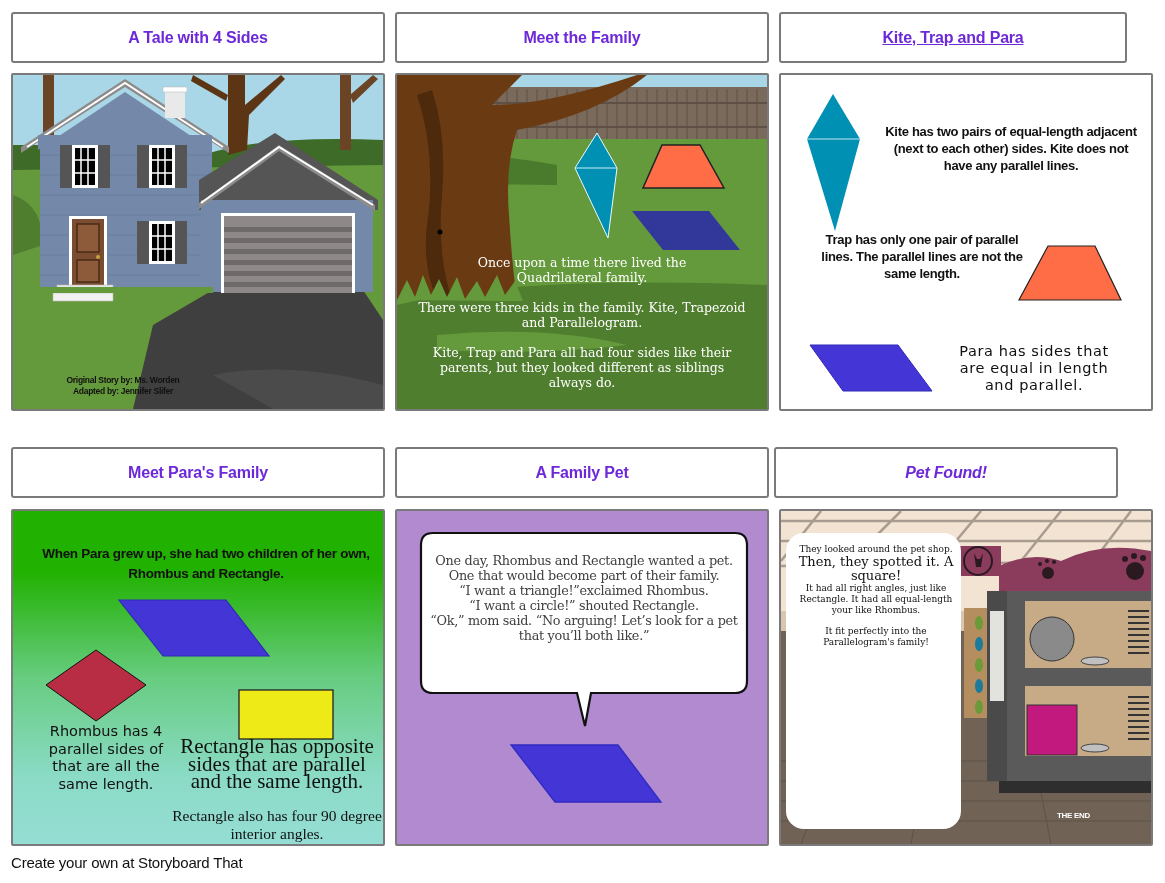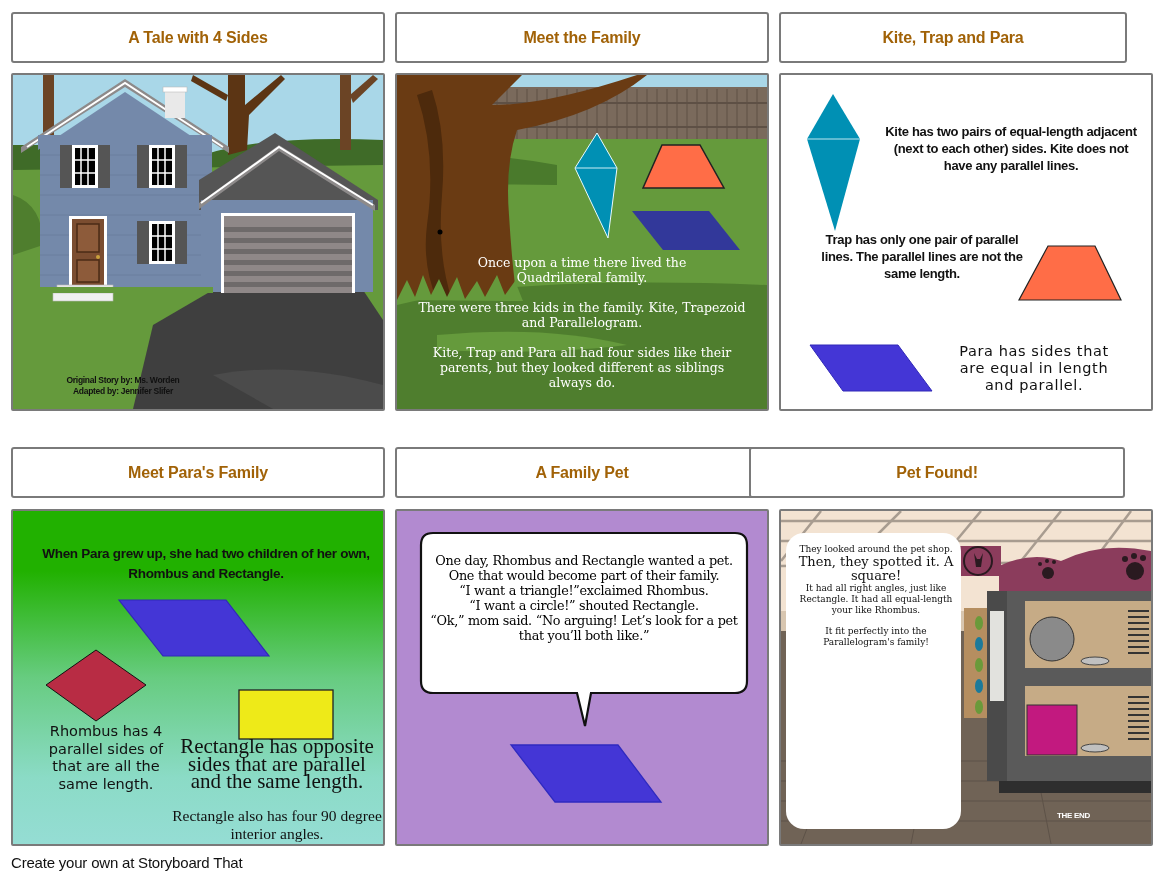--- a/index.html
+++ b/index.html
@@ -1,21 +1,21 @@
 <!DOCTYPE html>
 <html><head>
 <meta charset="utf-8">
 <style>
   * { box-sizing: border-box; margin: 0; padding: 0; }
   html, body { width: 1165px; height: 883px; background: #ffffff; overflow: hidden; }
   body { position: relative; font-family: "Liberation Sans", sans-serif; }
   .title-box {
     position: absolute; height: 51px; border: 2px solid #7a7a7a; border-radius: 3px;
     background: #fff; display: flex; align-items: center; justify-content: center;
-    font-family: "Liberation Sans", sans-serif; font-weight: bold; font-size: 16px; color: #a16207;
+    font-family: "Liberation Sans", sans-serif; font-weight: bold; font-size: 16px; color: #6d28d9;
     letter-spacing: -0.2px;
   }
   .panel {
     position: absolute; border: 2px solid #7a7a7a; border-radius: 2px; overflow: hidden;
   }
   .panel svg { position: absolute; left: 0; top: 0; }
   .txt { position: absolute; text-align: center; }
   .cond { font-family: "Liberation Sans", sans-serif; font-weight: bold; color: #111; letter-spacing: -0.3px; }
   .slab { font-family: "DejaVu Serif", serif; }
   .serif { font-family: "Liberation Serif", serif; }
@@ -23,21 +23,21 @@
   .footer {
     position: absolute; left: 11px; top: 854px; font-size: 15px; color: #111;
     font-family: "Liberation Sans", sans-serif; letter-spacing: -0.2px;
   }
 </style>
 </head>
 <body>
 
 <div class="title-box" style="left:11px;top:12px;width:374px;">A Tale with 4 Sides</div>
 <div class="title-box" style="left:395px;top:12px;width:374px;">Meet the Family</div>
-<div class="title-box" style="left:779px;top:12px;width:348px;">Kite, Trap and Para</div>
+<div class="title-box" style="left:779px;top:12px;width:348px;text-decoration:underline;">Kite, Trap and Para</div>
 
 <div class="panel" style="left:11px;top:73px;width:374px;height:338px;background:#d946ef;">
   <svg width="370" height="334" viewBox="0 0 370 334">
     <rect x="0" y="0" width="370" height="334" fill="#a9d7e8"></rect>
 
     <path d="M0 70 L50 70 L50 95 L0 100 Z" fill="#3f6b28"></path>
     <path d="M190 80 Q250 60 370 65 L370 110 L190 110 Z" fill="#3f6b28"></path>
 
     <rect x="30" y="0" width="11" height="60" fill="#6b4425"></rect>
     <path d="M215 0 L232 0 L232 30 L268 0 L272 4 L236 40 L234 75 L215 80 Z" fill="#5c3514"></path>
@@ -163,40 +163,40 @@
     <path d="M267 171 L314 171 L340 225 L238 225 Z" fill="#ff6d47" stroke="#222" stroke-width="1.2"></path>
     <path d="M29 270 L117 270 L151 316 L62 316 Z" fill="#4436d6" stroke="#3028b8" stroke-width="1"></path>
   </svg>
   <div class="txt cond" style="left:100px;width:260px;top:48px;font-size:13px;line-height:17px;">Kite has two pairs of equal-length adjacent (next to each other) sides. Kite does not have any parallel lines.</div>
   <div class="txt cond" style="left:36px;width:210px;top:156px;font-size:13px;line-height:17px;">Trap has only one pair of parallel lines. The parallel lines are not the same length.</div>
   <div class="txt sans" style="left:168px;width:170px;top:268px;font-size:14.5px;line-height:17px;color:#111;letter-spacing:0.6px;">Para has sides that are equal in length and parallel.</div>
 </div>
 
 <div class="title-box" style="left:11px;top:447px;width:374px;">Meet Para's Family</div>
 <div class="title-box" style="left:395px;top:447px;width:374px;">A Family Pet</div>
-<div class="title-box" style="left:749px;top:447px;width:376px;">Pet Found!</div>
+<div class="title-box" style="left:774px;top:447px;width:344px;font-style:italic;">Pet Found!</div>
 
 <div class="panel" style="left:11px;top:509px;width:374px;height:337px;background:linear-gradient(to bottom,#21b100 0%,#21b100 18%,#67cc80 50%,#8bdbc6 80%,#95ddd4 100%);">
   <svg width="370" height="333" viewBox="0 0 370 333">
     <path d="M106 89 L213 89 L256 145 L150 145 Z" fill="#4436d6" stroke="#3028b8" stroke-width="1.2"></path>
     <path d="M83 139 L133 174 L83 210 L33 174 Z" fill="#b82c44" stroke="#111" stroke-width="1"></path>
     <rect x="226" y="179" width="94" height="49" fill="#eeea18" stroke="#222" stroke-width="1.3"></rect>
   </svg>
   <div class="txt cond" style="left:18px;width:350px;top:33px;font-size:13.5px;line-height:20px;">When Para grew up, she had two children of her own, Rhombus and Rectangle.</div>
   <div class="txt sans" style="left:28px;width:130px;top:212px;font-size:14.5px;line-height:17.5px;color:#111;">Rhombus has 4 parallel sides of that are all the same length.</div>
   <div class="txt serif" style="left:158px;width:212px;top:227px;font-size:21px;line-height:17.5px;color:#111;">Rectangle has opposite sides that are parallel and the same length.</div>
   <div class="txt serif" style="left:158px;width:212px;top:296px;font-size:15.5px;line-height:17.5px;color:#111;">Rectangle also has four 90 degree interior angles.</div>
 </div>
 
 <div class="panel" style="left:395px;top:509px;width:374px;height:337px;background:#b28ad0;">
   <svg width="370" height="333" viewBox="0 0 370 333">
     <path d="M36 22 Q24 22 24 34 L24 170 Q24 182 36 182 L180 182 L188 215 L194 182 L338 182 Q350 182 350 170 L350 34 Q350 22 338 22 Z" fill="#ffffff" stroke="#111" stroke-width="2.2"></path>
     <path d="M114 234 L221 234 L264 291 L158 291 Z" fill="#4436d6" stroke="#2f2ac0" stroke-width="1.3"></path>
   </svg>
-  <div class="txt slab" style="left:30px;width:314px;top:42px;font-size:12.8px;line-height:15px;color:#000000;letter-spacing:-0.3px;">
+  <div class="txt slab" style="left:30px;width:314px;top:42px;font-size:12.8px;line-height:15px;color:#404040;letter-spacing:-0.3px;">
     <div>One day, Rhombus and Rectangle wanted a pet. One that would become part of their family.</div>
     <div>“I want a triangle!”exclaimed Rhombus.</div>
     <div>“I want a circle!” shouted Rectangle.</div>
     <div>“Ok,” mom said. “No arguing! Let’s look for a pet that you’ll both like.”</div>
   </div>
 </div>
 
 <div class="panel" style="left:779px;top:509px;width:374px;height:337px;background:#706356;">
   <svg width="370" height="333" viewBox="0 0 370 333">
 

